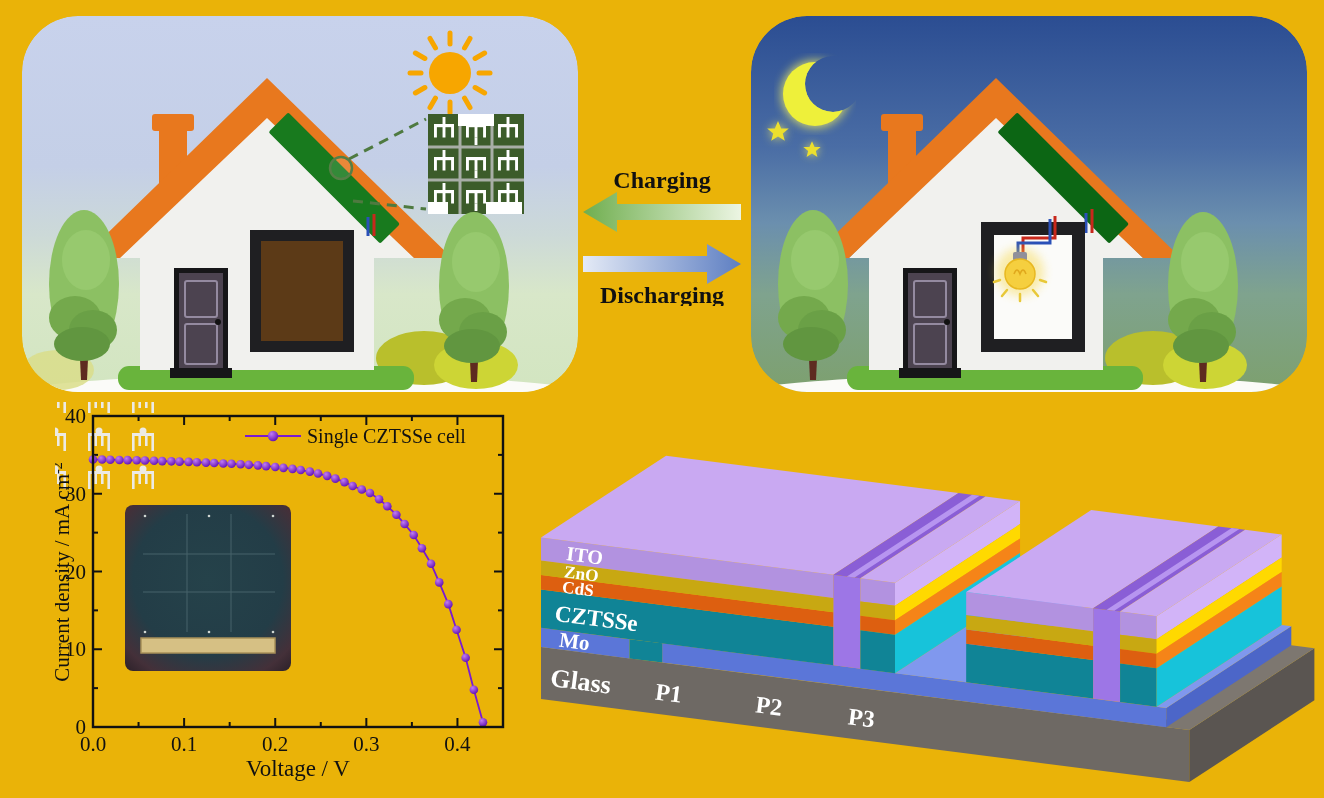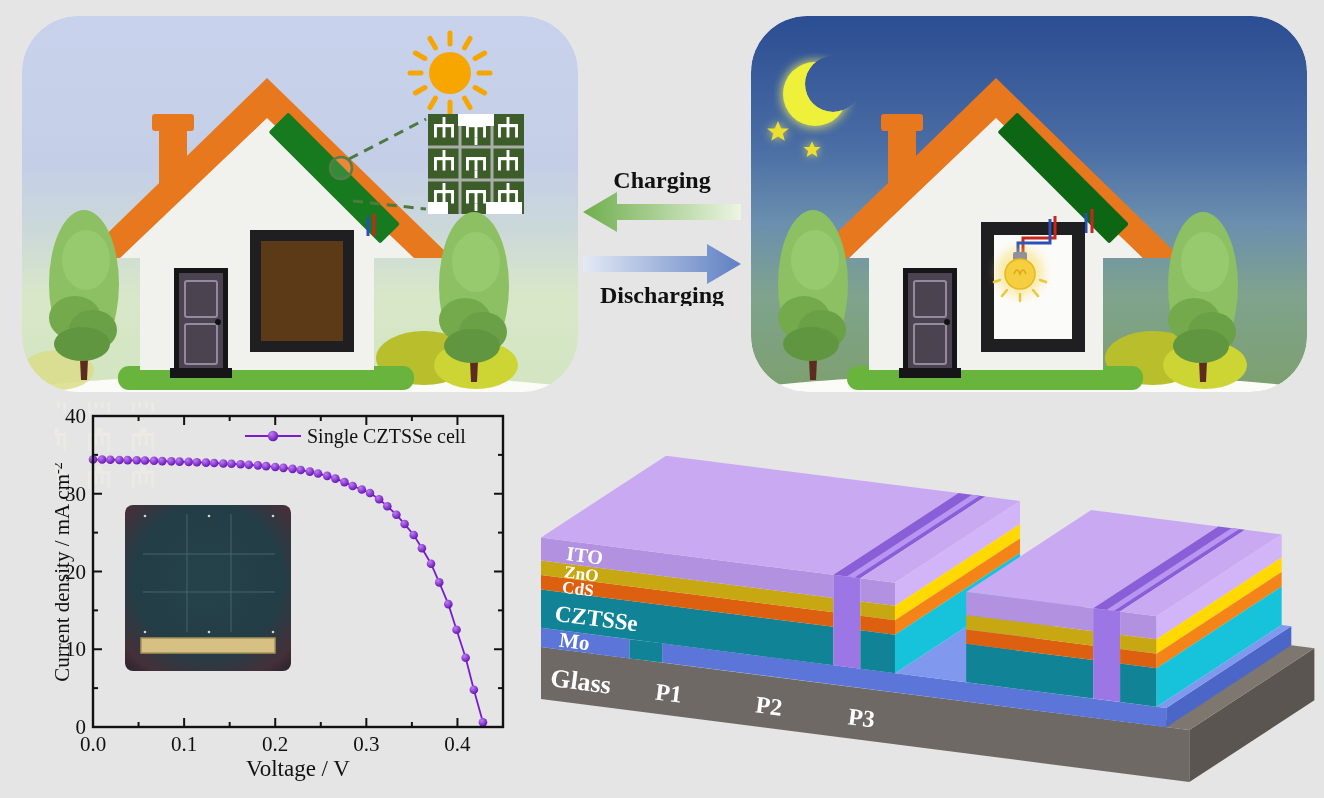--- a/index.html
+++ b/index.html
@@ -1,16 +1,16 @@
 <!DOCTYPE html>
 <html><head>
 <meta charset="utf-8">
 <style>
   html,body{margin:0;padding:0;background:#fff;}
-  #canvas{position:relative;width:1324px;height:798px;background:#e5e5e5;overflow:hidden;
+  #canvas{position:relative;width:1324px;height:798px;background:#eab308;overflow:hidden;
           font-family:"Liberation Serif", serif;}
   .abs{position:absolute;}
   svg text{font-family:"Liberation Serif", serif;}
 </style>
 </head>
 <body>
 
 <div id="canvas">
 
   <svg class="abs" style="left:22px;top:16px" width="556" height="376" viewBox="0 0 556 376">

